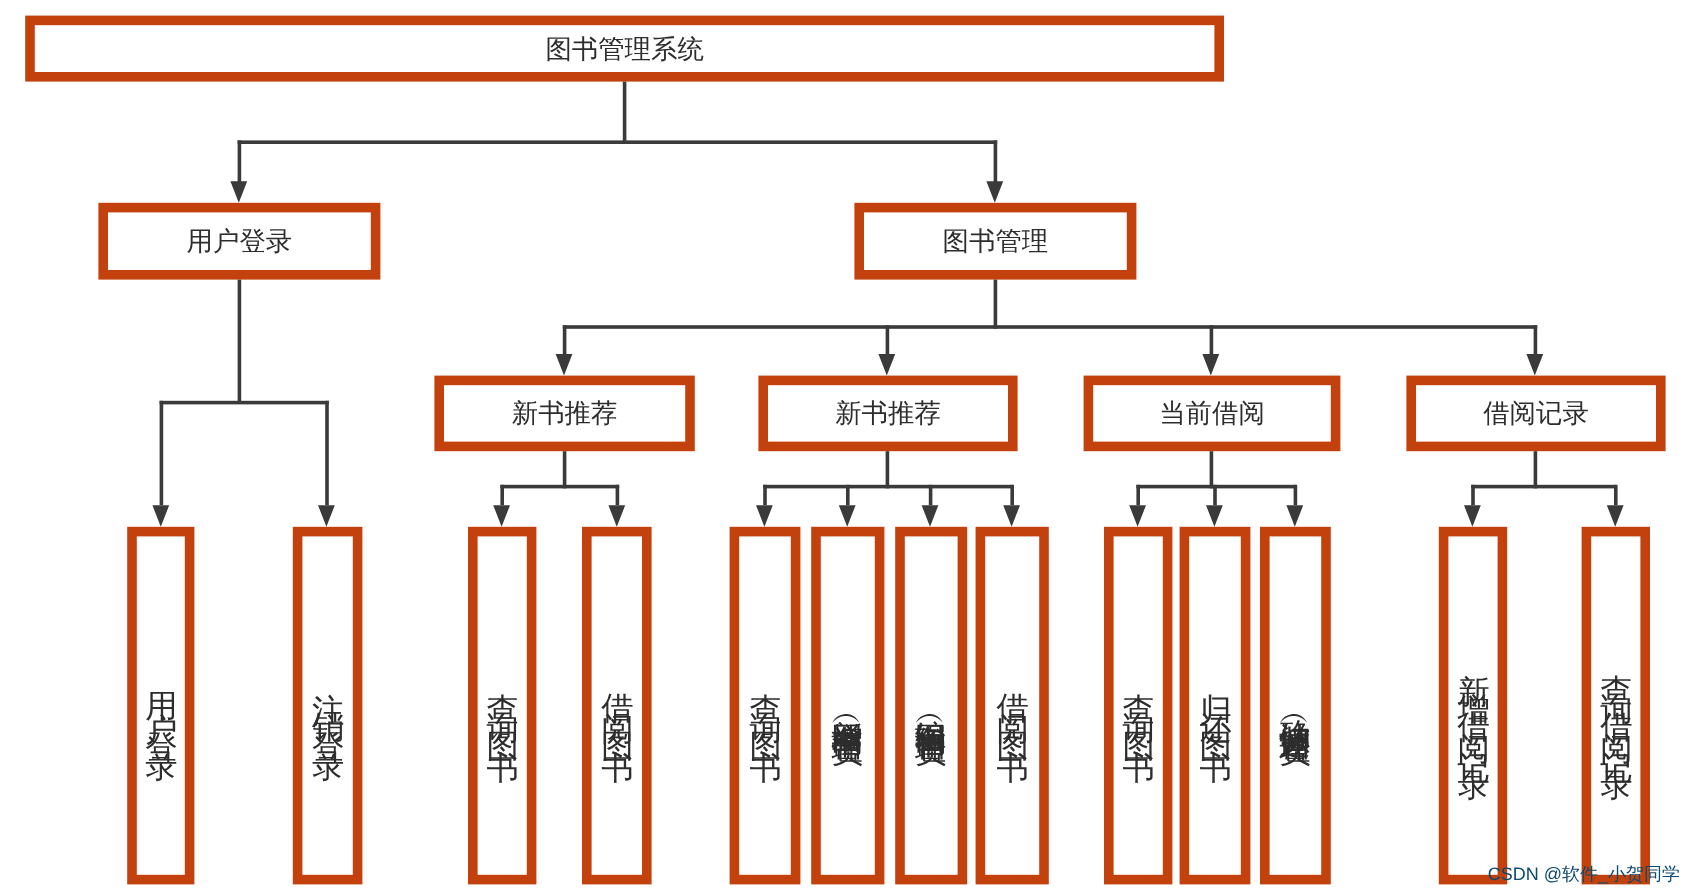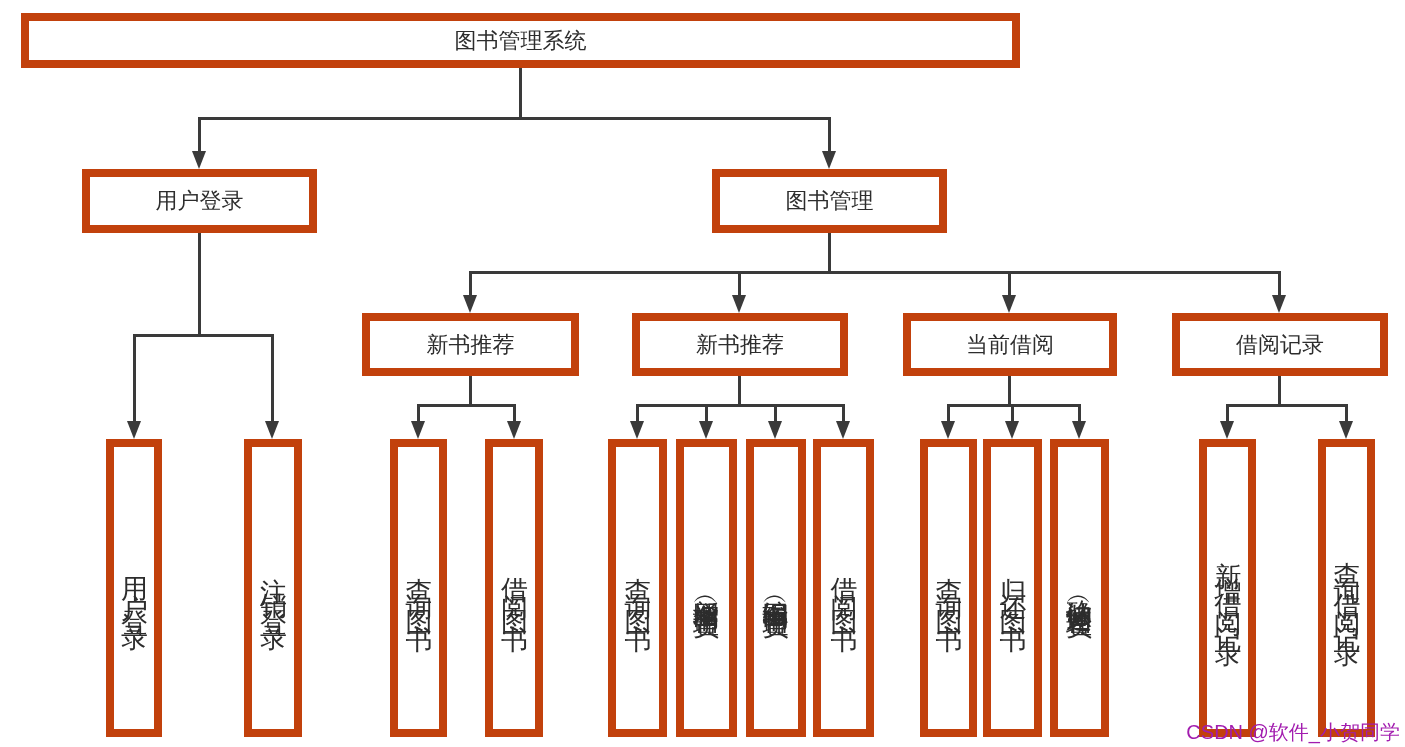--- a/index.html
+++ b/index.html
@@ -41,22 +41,22 @@
   .hline{position:absolute;height:3px;background:#3a3a3a;}
   .arrow{
     position:absolute;width:0;height:0;
     border-left:7px solid transparent;
     border-right:7px solid transparent;
     border-top:18px solid #3a3a3a;
   }
   .watermark{
     position:absolute;
     top:719px;right:5px;
-    font-size:20px;
-    color:#a21caf;
+    font-size:15px;
+    color:#0c4a6e;
     white-space:nowrap;
   }
 </style>
 </head>
 <body>
 
 <div class="stage">
 
   <div class="box" style="left:21px;top:13px;width:999px;height:55px">
     <span class="label">图书管理系统</span>

